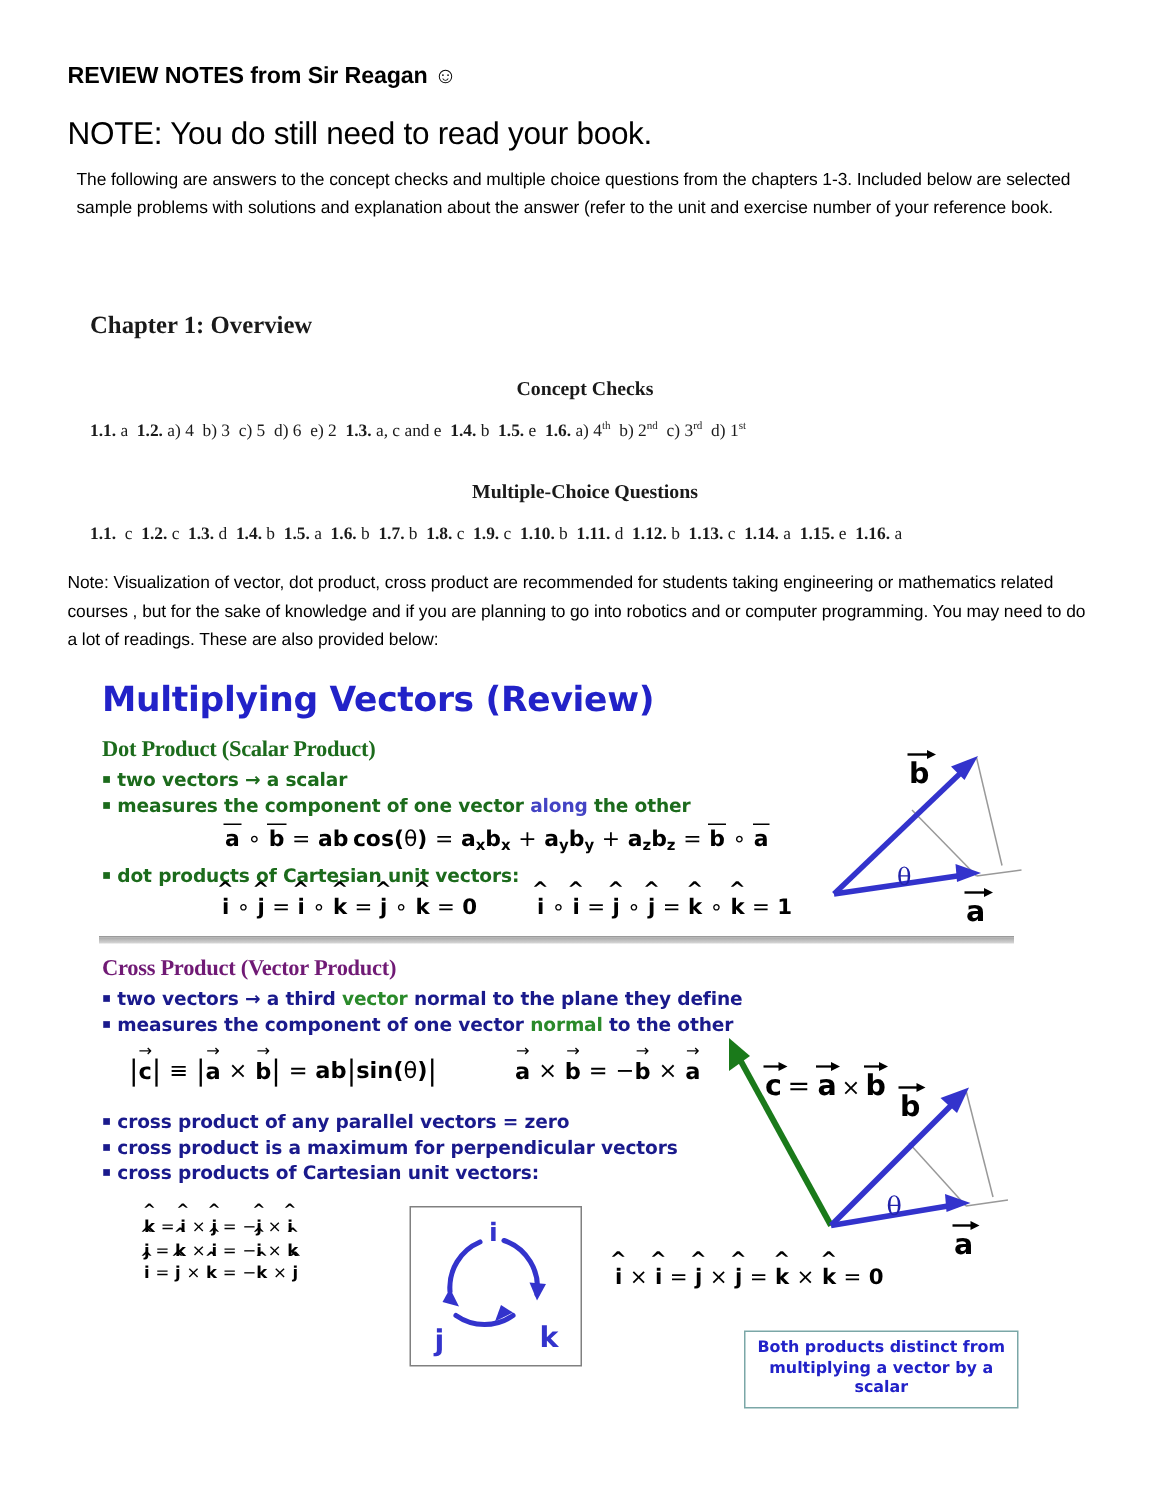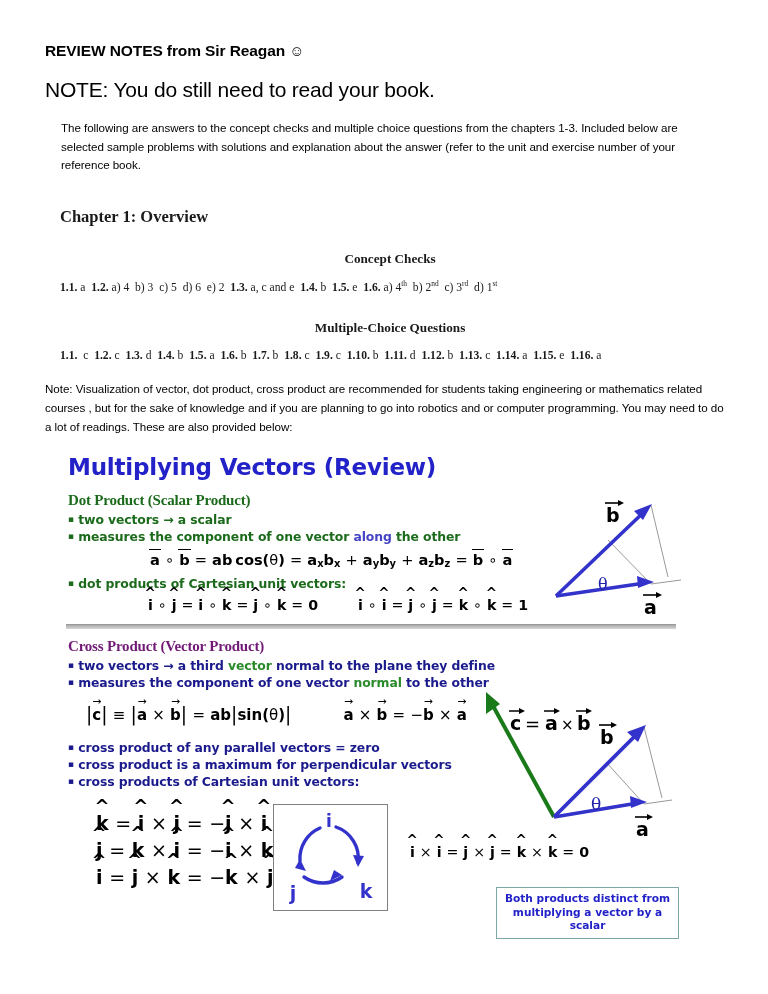--- a/index.html
+++ b/index.html
@@ -48,21 +48,21 @@
     font-weight: normal;
     font-size: 21px;
     margin: 0 0 8px 0;
     line-height: 1.25;
     letter-spacing: -0.2px;
   }
   .body-para {
     font-family: "Liberation Sans", sans-serif;
     font-size: 11.6px;
     line-height: 1.62;
-    margin: 16px;
+    margin: 6px;
     letter-spacing: -0.05px;
   }
 
   
   .serif-block {
     position: absolute;
     left: 60px;
     top: 207px;
     width: 660px;
     font-family: "Liberation Serif", serif;
@@ -250,21 +250,21 @@
     position: absolute;
     left: 10px;
     top: 288px;
   }
   .cross-bullets .bullet-line { margin-bottom: 2px; }
 
   .eq-ijk {
     position: absolute;
     left: 38px;
     top: 358px;
-    font-size: 19px;
+    font-size: 11px;
     line-height: 1.42;
   }
 
   .ijk-box {
     position: absolute;
     left: 215px;
     top: 352px;
     width: 113px;
     height: 105px;
     border: 1px solid #808080;

